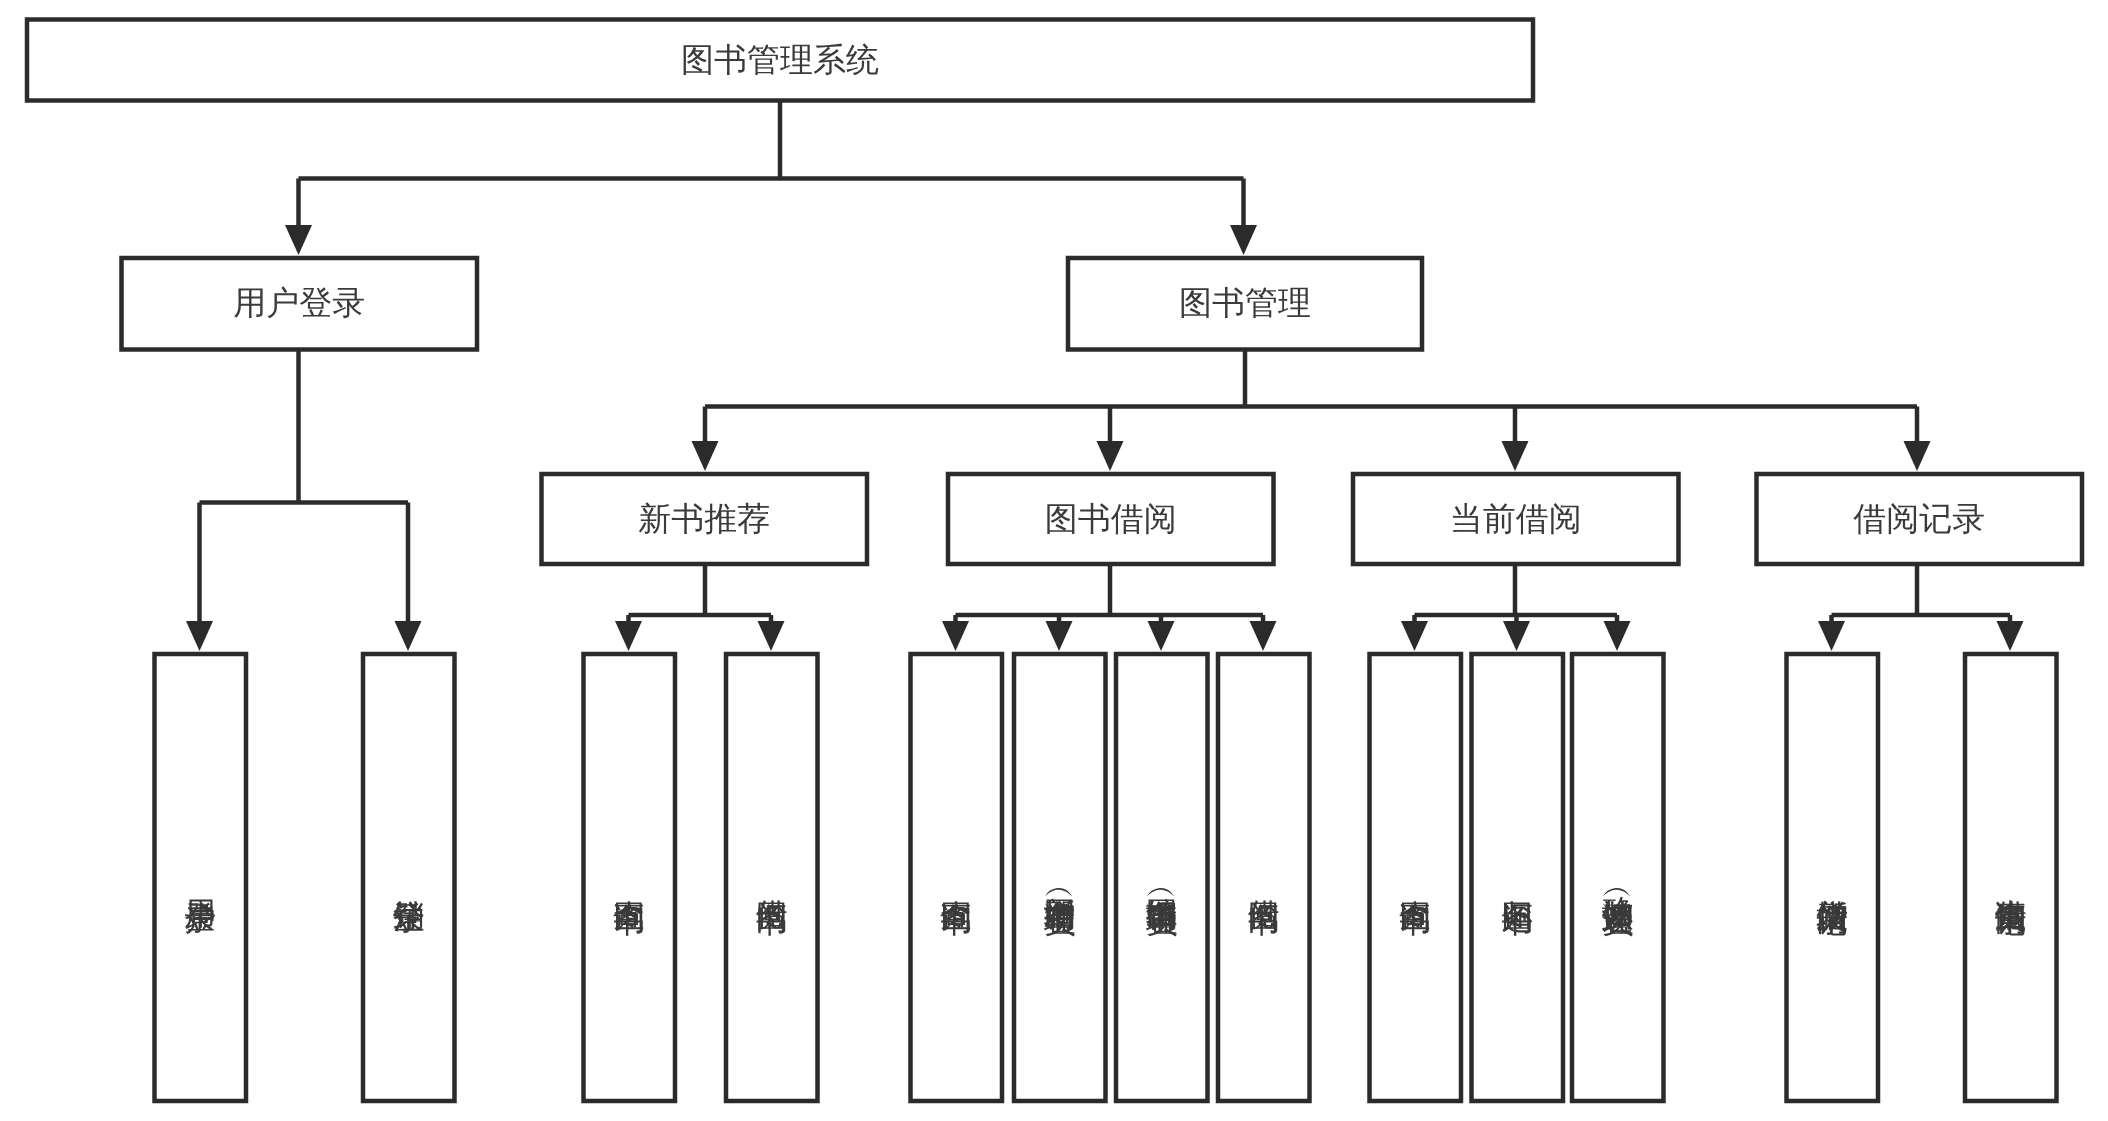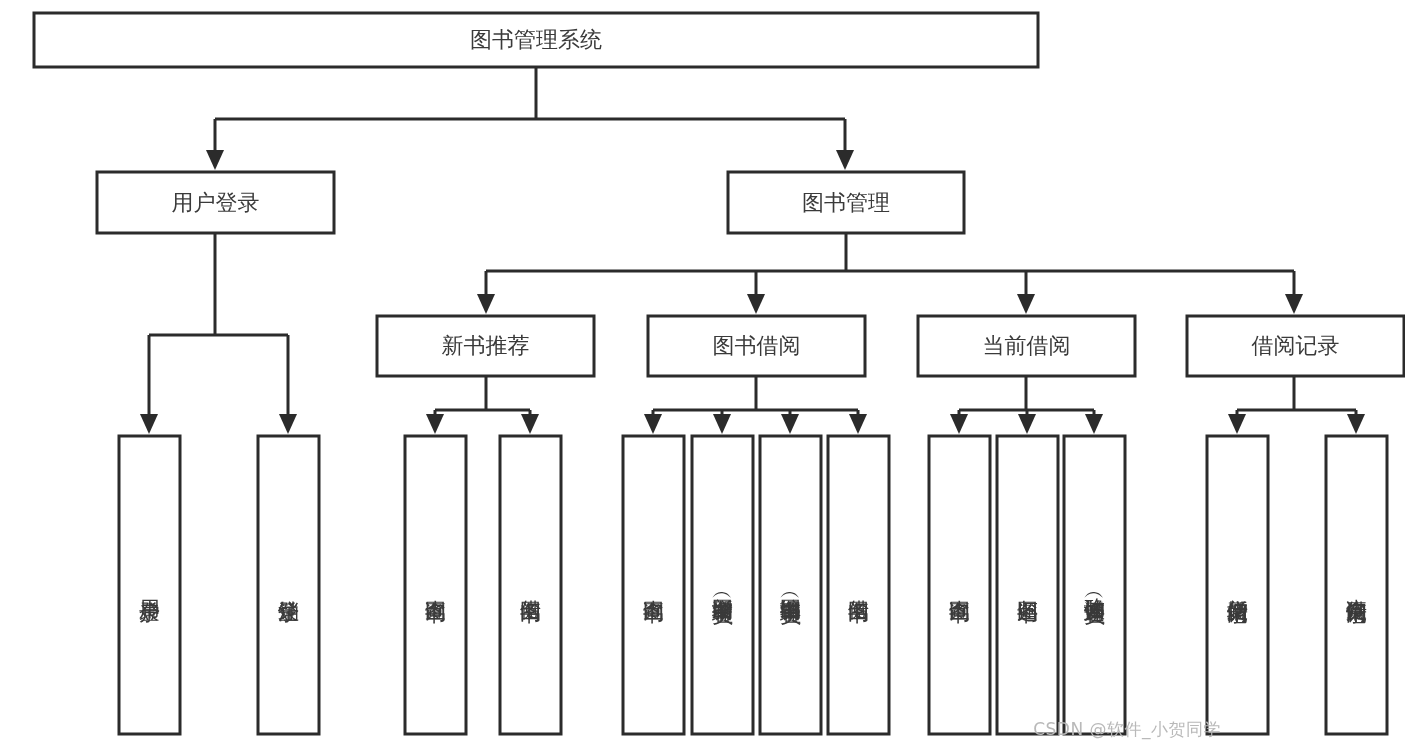--- a/index.html
+++ b/index.html
@@ -12,21 +12,20 @@
     width: 1405px;
     height: 747px;
     font-family: "DejaVu Sans", "Liberation Sans", sans-serif;
     overflow: hidden;
     position: relative;
   }
   #diagram-root {
     position: relative;
     width: 1213px;
     height: 747px;
-    margin-left: 16px;
   }
   svg.diagram {
     position: absolute;
     left: 0;
     top: 0;
     width: 1405px;
     height: 747px;
     display: block;
   }
   .node-box {
@@ -254,14 +253,13 @@
       <div class="vlabel-wrap" style="left: 1048px; top: 442px; width: 61px; height: 286px; align-items: center;">
         <div class="node-label-v" style="position: static;">确认归还（管理员）</div>
       </div>
       <div class="vlabel-wrap" style="left: 1191px; top: 442px; width: 61px; height: 286px; align-items: center;">
         <div class="node-label-v" style="position: static;">新增借阅记录</div>
       </div>
       <div class="vlabel-wrap" style="left: 1310px; top: 442px; width: 61px; height: 286px; align-items: center;">
         <div class="node-label-v" style="position: static;">查询借阅记录</div>
       </div>
     </div>
-  <div class="watermark">CSDN @软件_小贺同学</div>
 </div>
 
 </body></html>

